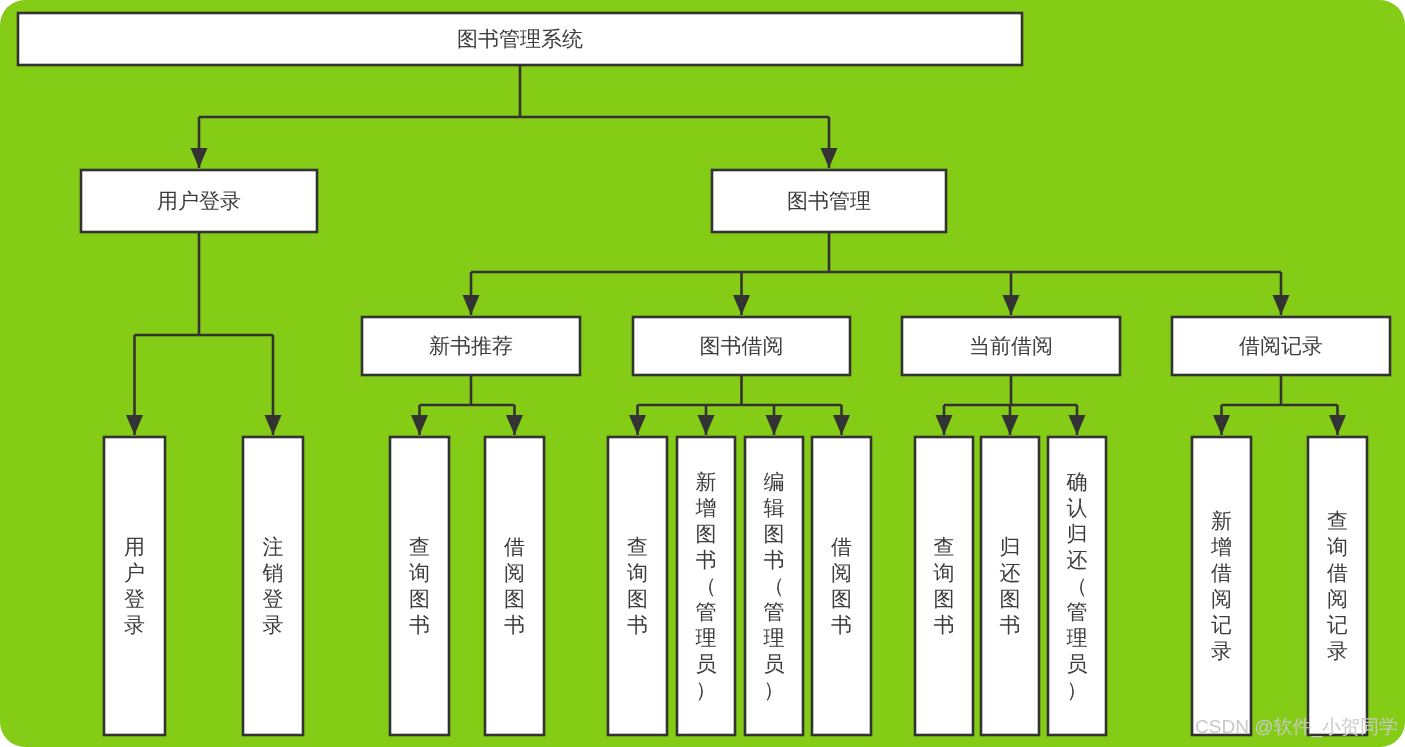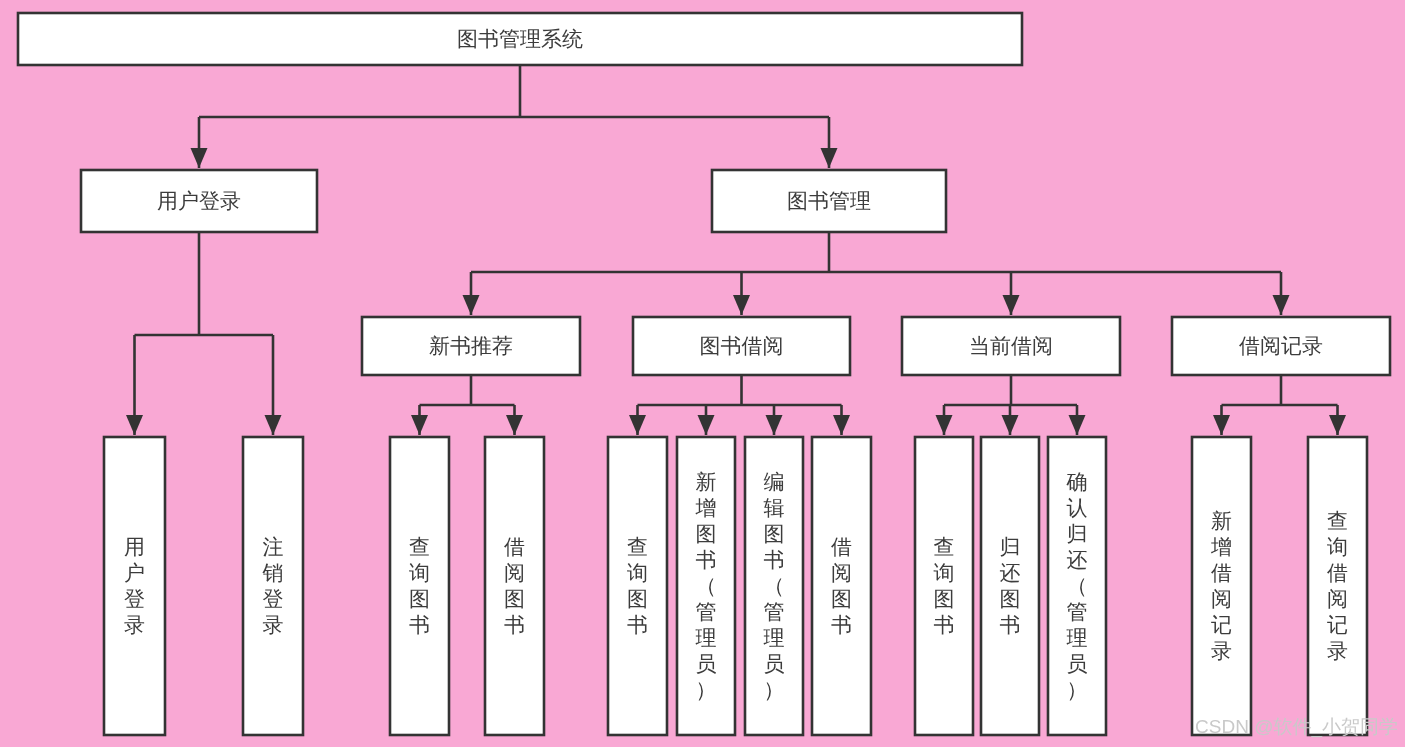--- a/index.html
+++ b/index.html
@@ -7,22 +7,23 @@
     padding: 0;
     background: #ffffff;
   }
   body {
     font-family: "Liberation Sans", sans-serif;
   }
   #canvas-wrap {
     position: relative;
     width: 1405px;
     height: 747px;
-    background: #f9a8d4;
+    background: #84cc16;
     overflow: hidden;
+    border-radius: 25px;
   }
   svg#diagram {
     display: block;
     width: 1405px;
     height: 747px;
   }
   .node-box {
     fill: #ffffff;
     stroke: #333333;
     stroke-width: 2.6;

